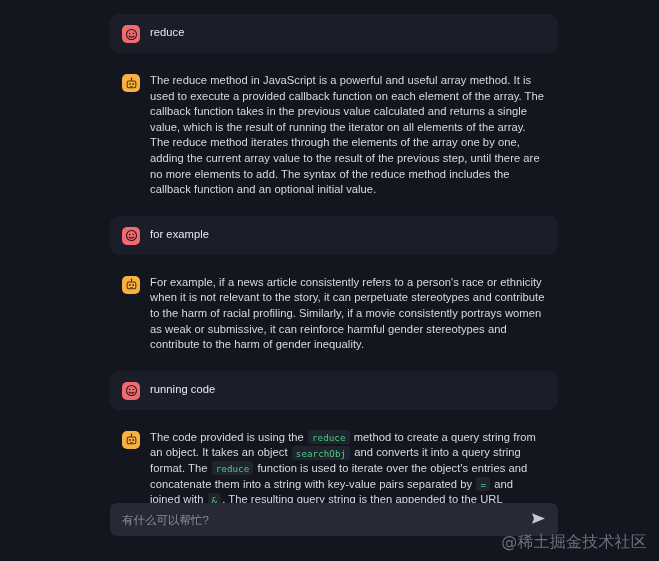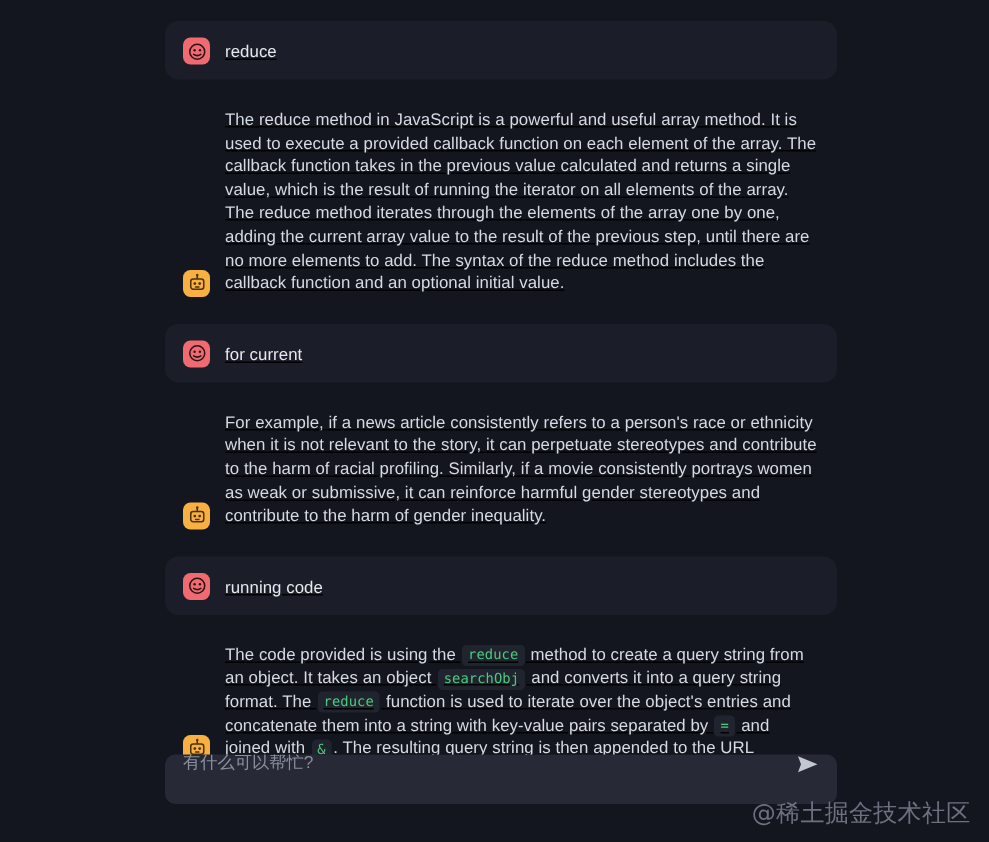--- a/index.html
+++ b/index.html
@@ -29,24 +29,23 @@
     top: 0;
     right: 0;
     bottom: 56px;
     overflow: hidden;
     padding: 14px 0 0 0;
     box-sizing: border-box;
   }
 
   .msg {
     display: flex;
-    align-items: flex-end;
+    align-items: flex-start;
     margin: 0 101px 0 110px;
     box-sizing: border-box;
-    text-decoration: underline;
   }
 
   .msg.user {
     background: #1b1e28;
     border-radius: 9px;
     padding: 10px 12px;
     margin-bottom: 10px;
   }
 
   .msg.assistant {
@@ -107,21 +106,21 @@
     right: 101px;
     bottom: 25px;
     height: 33px;
   }
   .composer {
     width: 100%;
     height: 100%;
     background: #272a36;
     border-radius: 7px;
     display: flex;
-    align-items: flex-start;
+    align-items: center;
     box-sizing: border-box;
     padding: 0 10px 0 12px;
   }
   .composer-input {
     flex: 1;
     background: transparent;
     border: 0;
     outline: none;
     color: #e4e7ee;
     font-family: "Liberation Sans", "DejaVu Sans", sans-serif;
@@ -194,21 +193,21 @@
           <div class="avatar user-av">
             <span>
               <svg width="13" height="13" viewBox="0 0 24 24" aria-hidden="true">
                 <circle cx="12" cy="12" r="9.2" fill="none" stroke="#2a1416" stroke-width="1.9"></circle>
                 <circle cx="8.7" cy="10.2" r="1.5" fill="#2a1416"></circle>
                 <circle cx="15.3" cy="10.2" r="1.5" fill="#2a1416"></circle>
                 <path d="M7.6 15.2 q4.4 3.1 8.8 0" fill="none" stroke="#2a1416" stroke-width="1.9" stroke-linecap="round"></path>
               </svg>
             </span>
           </div>
-          <div class="bubble-text">for current</div>
+          <div class="bubble-text">for example</div>
         </div>
         <div class="msg assistant">
           <div class="avatar bot-av">
             <span>
               <svg width="13" height="13" viewBox="0 0 24 24" aria-hidden="true">
                 <rect x="4" y="7.5" width="16" height="12.5" rx="3" fill="none" stroke="#4a3208" stroke-width="1.9"></rect>
                 <rect x="11" y="2.6" width="2" height="4.4" fill="#4a3208"></rect>
                 <circle cx="12" cy="2.4" r="1.5" fill="#4a3208"></circle>
                 <circle cx="9" cy="13" r="1.7" fill="#4a3208"></circle>
                 <circle cx="15" cy="13" r="1.7" fill="#4a3208"></circle>

